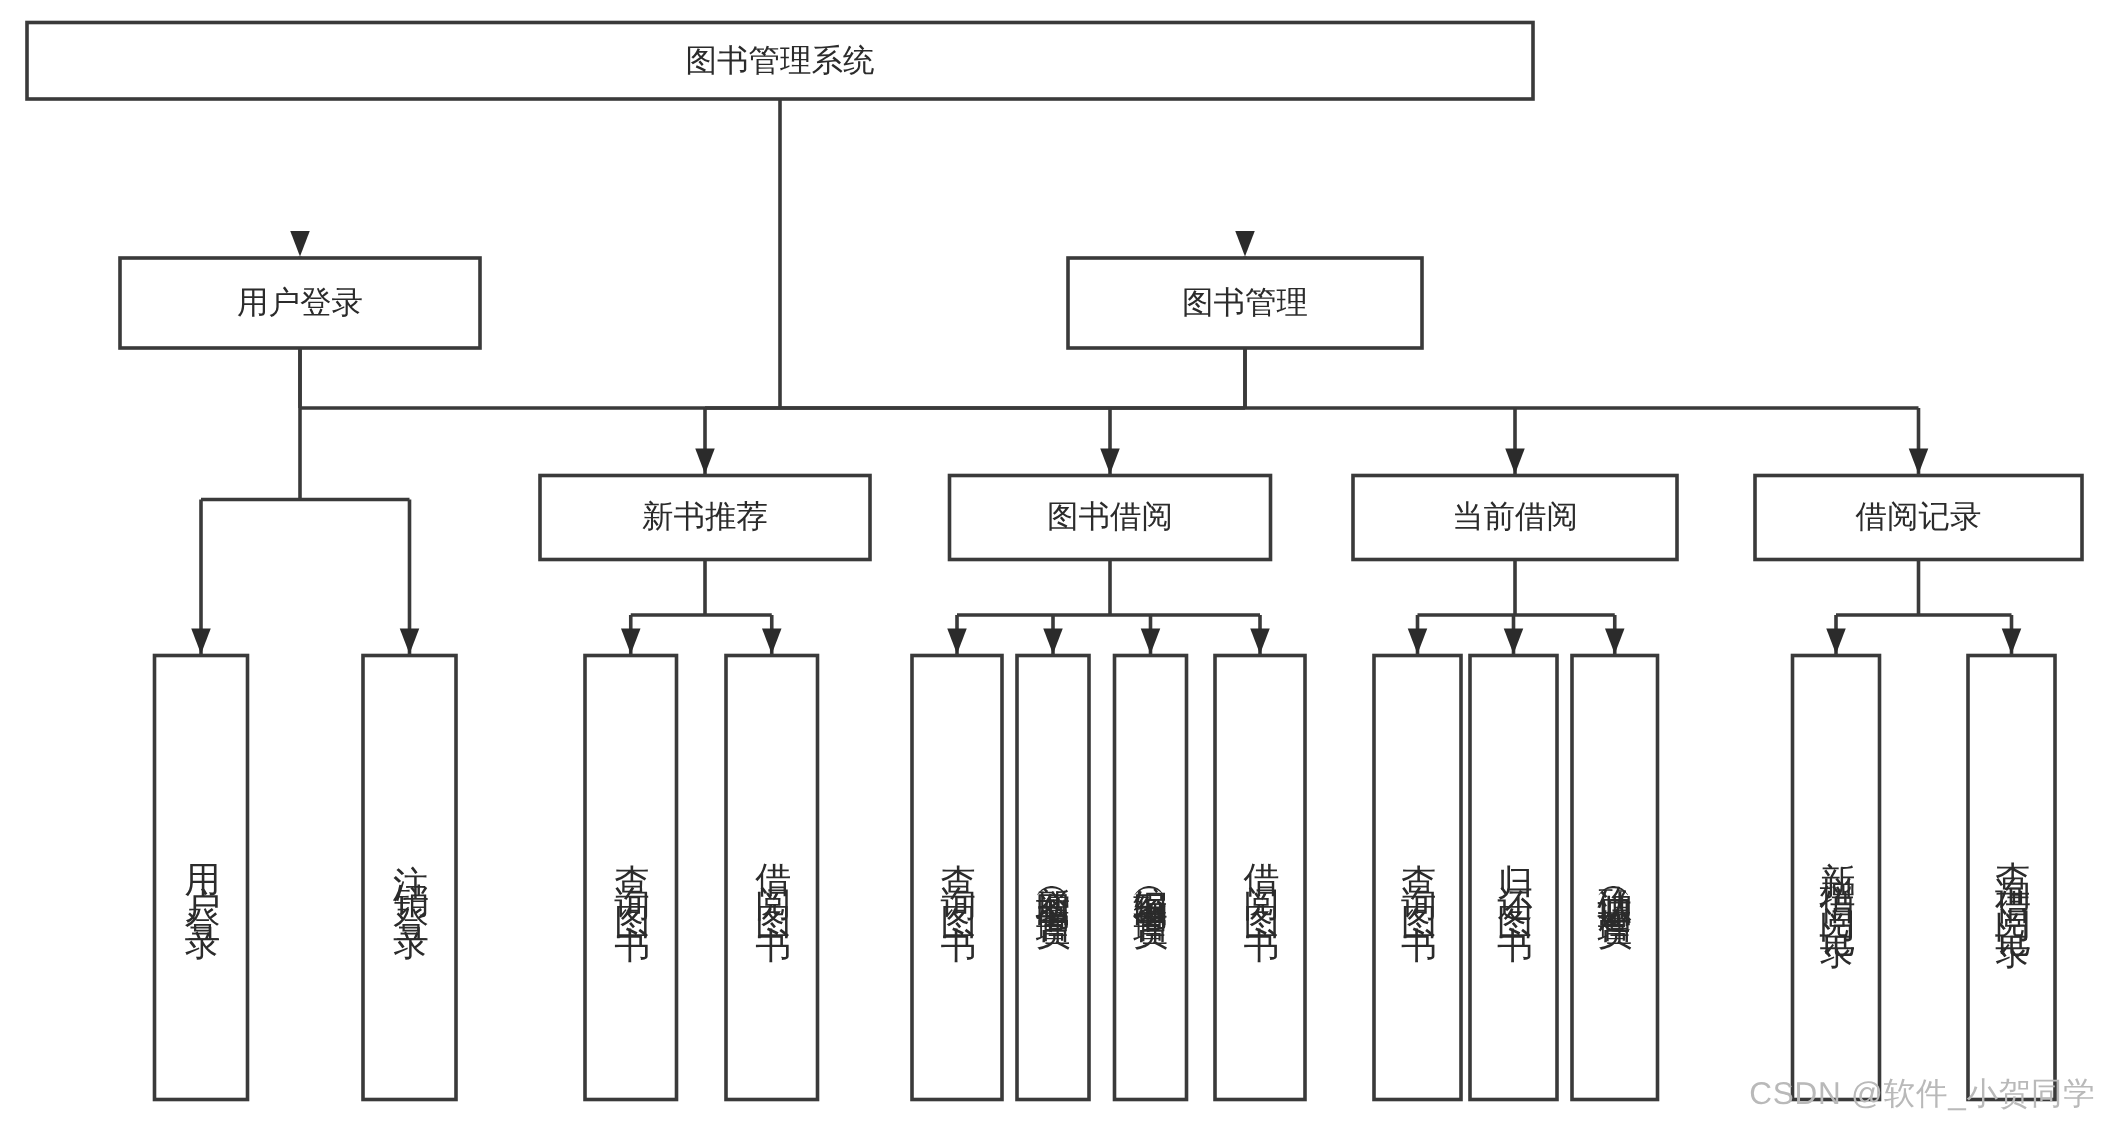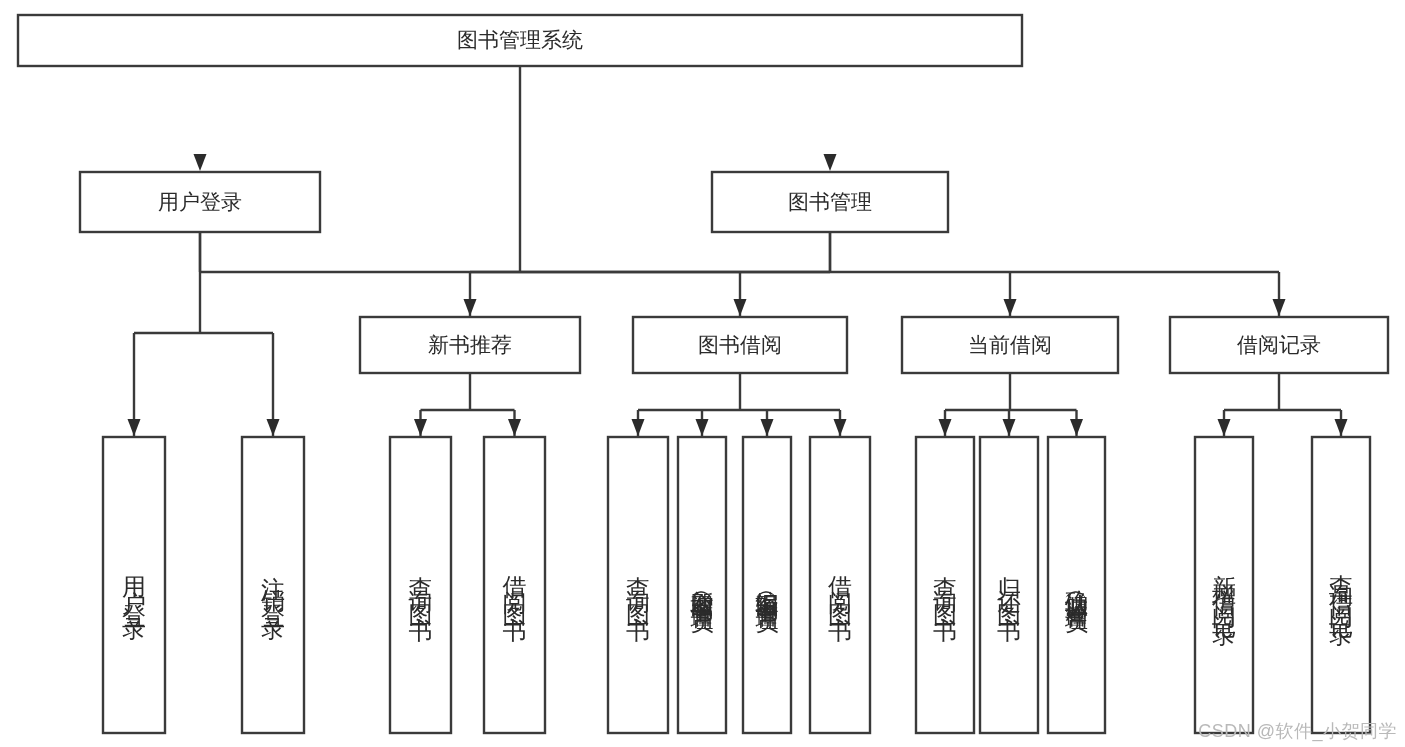--- a/index.html
+++ b/index.html
@@ -60,21 +60,21 @@
     color: #2b2b2b;
     line-height: 1;
     text-align: center;
     white-space: nowrap;
   }
   .watermark {
     position: absolute;
     right: 8px;
     bottom: 4px;
     font-family: "Liberation Sans", "DejaVu Sans", sans-serif;
-    font-size: 18px;
+    font-size: 21px;
     color: #b9b9b9;
     letter-spacing: 0.5px;
     white-space: nowrap;
   }
 </style>
 </head>
 <body>
 
 <div id="diagram-root">
 

